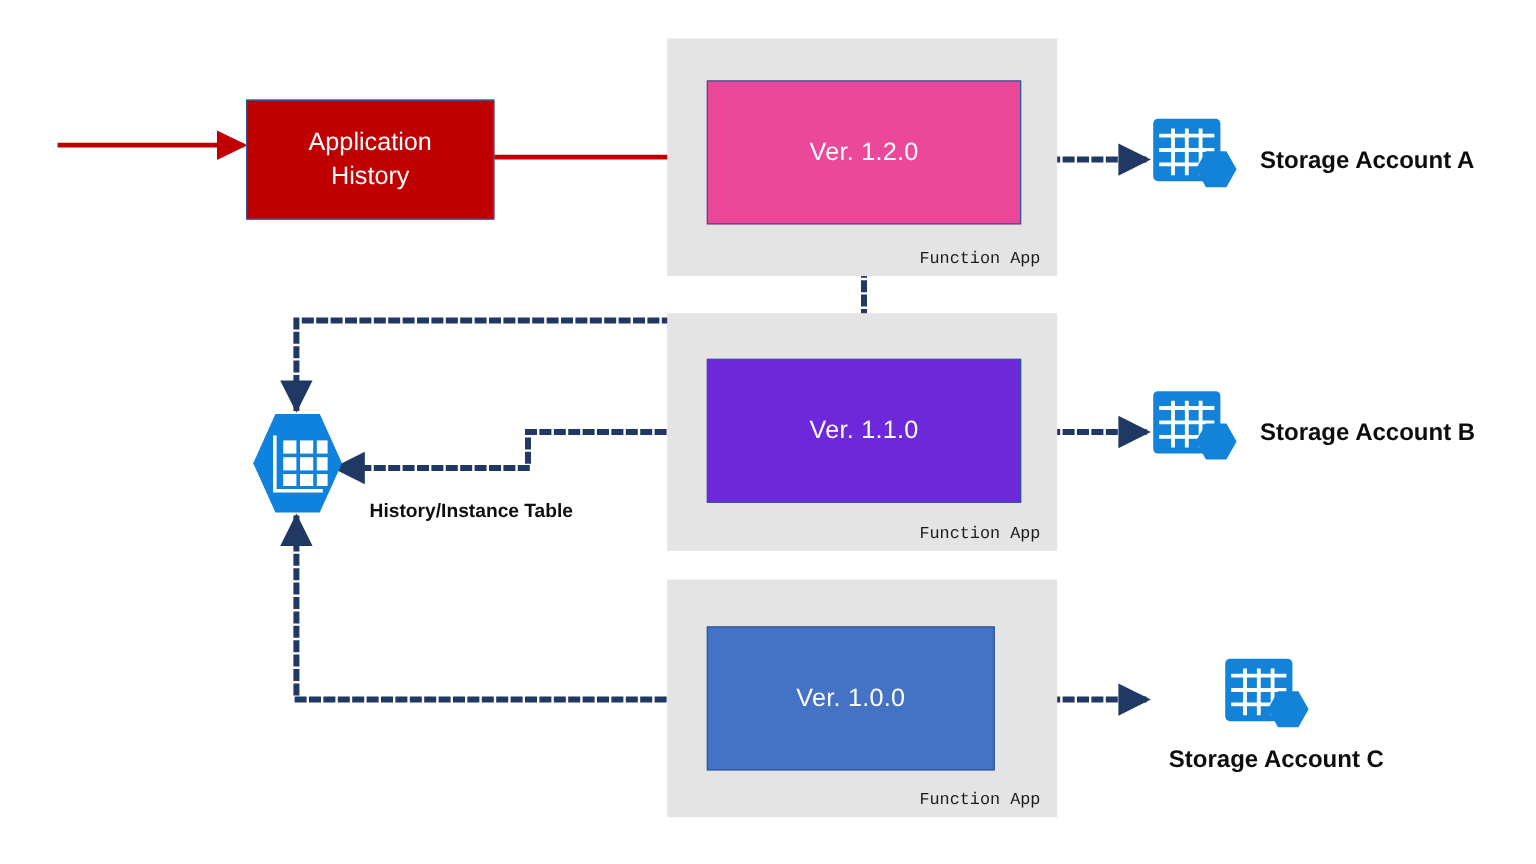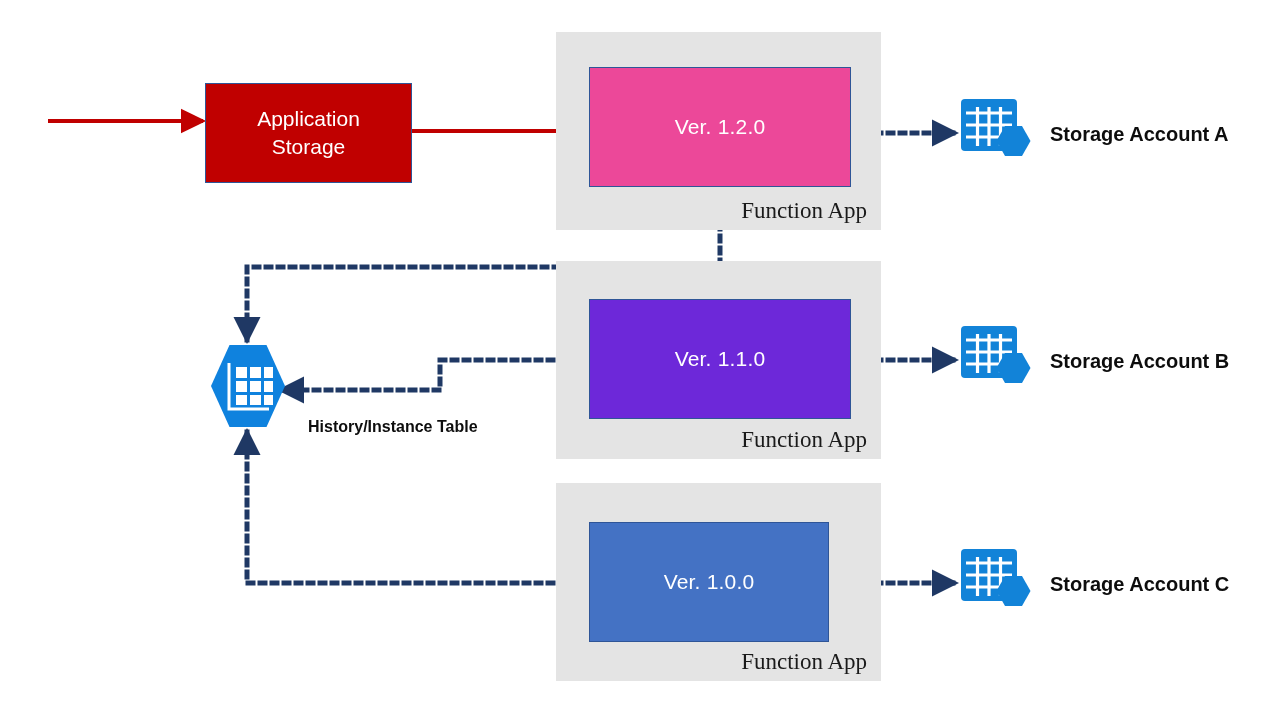--- a/index.html
+++ b/index.html
@@ -29,23 +29,23 @@
 
   
   .fa-group {
     position: absolute;
     background: #e4e4e4;
   }
   .fa-label {
     position: absolute;
     right: 14px;
     bottom: 6px;
-    font-size: 23px;
+    font-size: 14px;
     color: #1a1a1a;
-    font-family: Liberation Serif, serif;
+    font-family: Liberation Mono, monospace;
     white-space: nowrap;
   }
 
   
   .ver-box {
     position: absolute;
     border: 1px solid #2f5597;
     box-sizing: border-box;
     display: flex;
     align-items: center;
@@ -127,21 +127,21 @@
 
     <path d="M720,188 L720,267 L247,267 L247,340" fill="none" stroke="#1F3864" stroke-width="5" stroke-dasharray="5 7" stroke-linecap="square" marker-end="url(#bluehead)"></path>
 
     <path d="M589,360 L440,360 L440,390 L281,390" fill="none" stroke="#1F3864" stroke-width="5" stroke-dasharray="5 7" stroke-linecap="square" marker-end="url(#bluehead)"></path>
 
     <path d="M589,583 L247,583 L247,432" fill="none" stroke="#1F3864" stroke-width="5" stroke-dasharray="5 7" stroke-linecap="square" marker-end="url(#bluehead)"></path>
   </svg>
 
   <div class="router-box" style="left:205px; top:83px; width:207px; height:100px; background:#C00000;">
     <span>Application</span>
-    <span>Storage</span>
+    <span>History</span>
   </div>
 
   <div class="fa-group" style="left:556px; top:32px; width:325px; height:198px;">
     <span class="fa-label">Function App</span>
   </div>
   <div class="ver-box" style="left:589px; top:67px; width:262px; height:120px; background:#ec4899;">
     <span>Ver. 1.2.0</span>
   </div>
 
   <div class="fa-group" style="left:556px; top:261px; width:325px; height:198px;">
@@ -183,21 +183,21 @@
         <line x1="8" y1="41" x2="54" y2="41"></line>
         <line x1="19.5" y1="11" x2="19.5" y2="50"></line>
         <line x1="31" y1="11" x2="31" y2="50"></line>
         <line x1="42.5" y1="11" x2="42.5" y2="50"></line>
       </g>
       <path d="M47,30 L64,30 L72.5,45 L64,60 L47,60 L38.5,45 z" fill="#1283D8"></path>
     </svg>
     <span class="storage-label">Storage Account B</span>
   </div>
 
-  <div class="storage-node" style="left:958px; top:546px;">
+  <div class="storage-node" style="left:958px; top:546px;flex-direction:column;">
     <svg width="76" height="76" viewBox="0 0 76 76" xmlns="http://www.w3.org/2000/svg">
       <rect x="3" y="3" width="56" height="52" rx="4" fill="#1283D8"></rect>
       <g stroke="#ffffff" stroke-width="3.2">
         <line x1="8" y1="17" x2="54" y2="17"></line>
         <line x1="8" y1="29" x2="54" y2="29"></line>
         <line x1="8" y1="41" x2="54" y2="41"></line>
         <line x1="19.5" y1="11" x2="19.5" y2="50"></line>
         <line x1="31" y1="11" x2="31" y2="50"></line>
         <line x1="42.5" y1="11" x2="42.5" y2="50"></line>
       </g>

